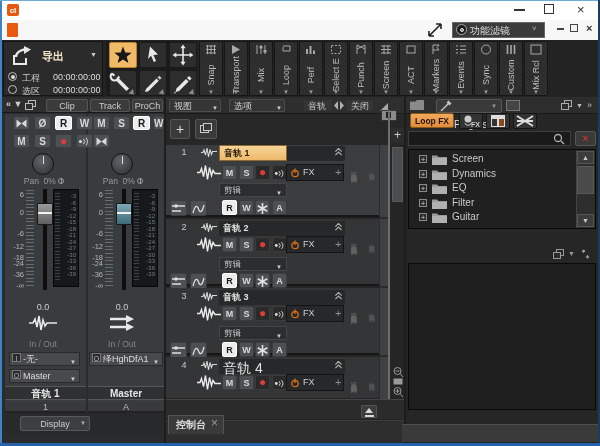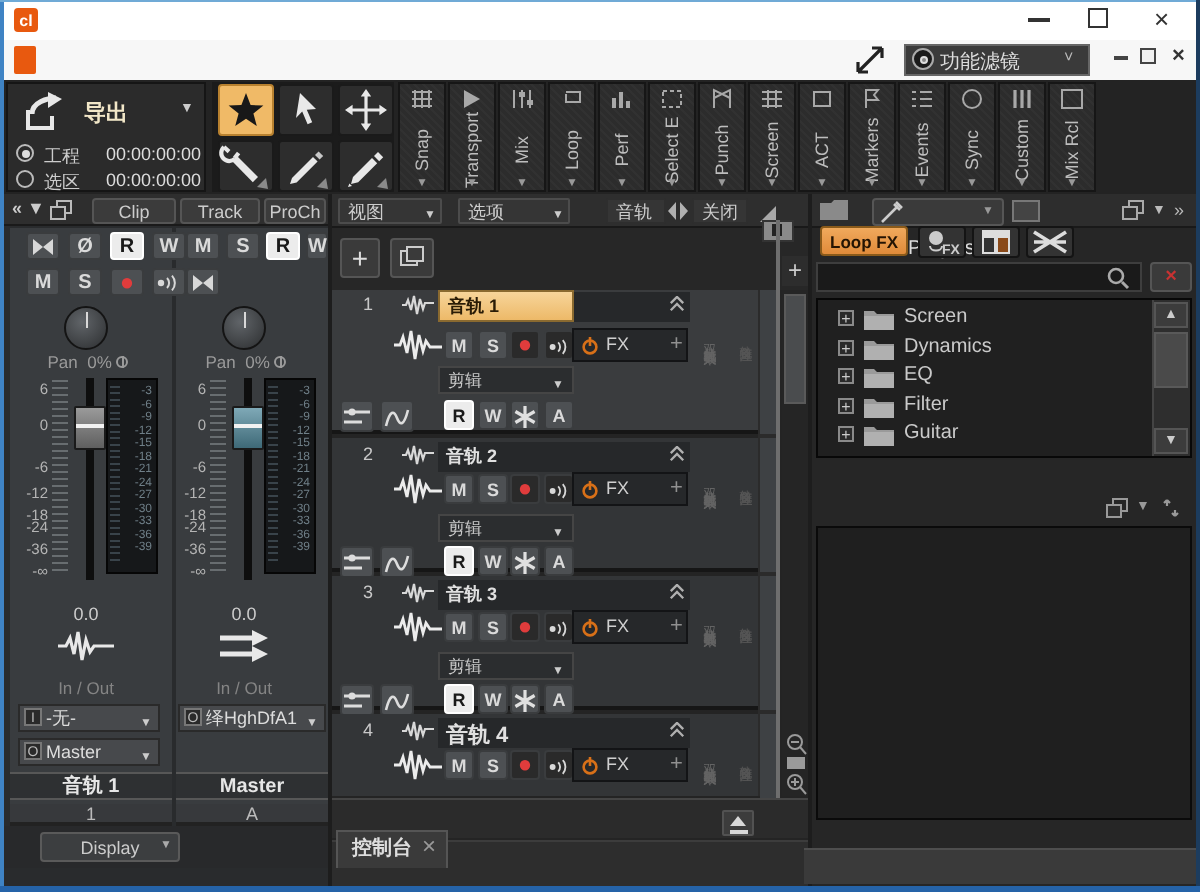--- a/index.html
+++ b/index.html
@@ -541,21 +541,21 @@
       <div class="abs vtxt" style="left:183px;top:163px;height:45px;color:#646464;font-size:6.5px;overflow:hidden">双击此处以插入效果</div>
       <div class="abs vtxt" style="left:201px;top:163px;height:45px;color:#565656;font-size:6.5px;overflow:hidden">轨道备注区</div>
       <div class="abs" style="left:0;top:212px;width:213px;height:58px;background:#333537;border-bottom:2px solid #161616"></div>
       <div class="abs" style="left:53px;top:214px;width:126px;height:15px;background:#26282a"></div>
       <div class="abs" style="left:10px;top:215px;width:16px;color:#c8c8c8;font-size:9px;text-align:center">4</div>
       <div class="abs" style="left:34px;top:215px">
         <svg width="17" height="11" viewBox="0 0 17 11">
           <path d="M1 5.5h2l1-2.5 1.5 5 1.5-7 1.5 9 1.5-7.5 1.5 5 1-3h5" stroke="#d8d8d8" stroke-width="1.1" fill="none"></path>
         </svg>
       </div>
-      <div class="abs" style="left:57px;top:215px;color:#e0e0e0;font-size:11px;font-weight:bold">音轨 4</div>
+      <div class="abs" style="left:57px;top:215px;color:#e0e0e0;font-size:14px;font-weight:normal">音轨 4</div>
       <svg class="abs" style="left:168px;top:216px" width="9" height="8" viewBox="0 0 10 9">
         <path d="M1.5 4L5 .5 8.5 4M1.5 8L5 4.5 8.5 8" stroke="#b0b0b0" stroke-width="1.3" fill="none"></path>
       </svg>
       <div class="abs" style="left:30px;top:229px">
         <svg width="26" height="17" viewBox="0 0 26 17">
           <path d="M1 8.5h3l1.5-4 2 8 2-11 2 14 2-12 2 8 1.5-5 2 3h6" stroke="#ececec" stroke-width="1.4" fill="none"></path>
         </svg>
       </div>
       <div class="b tb" style="left:56px;top:230px">M</div>
       <div class="b tb" style="left:73px;top:230px">S</div>

